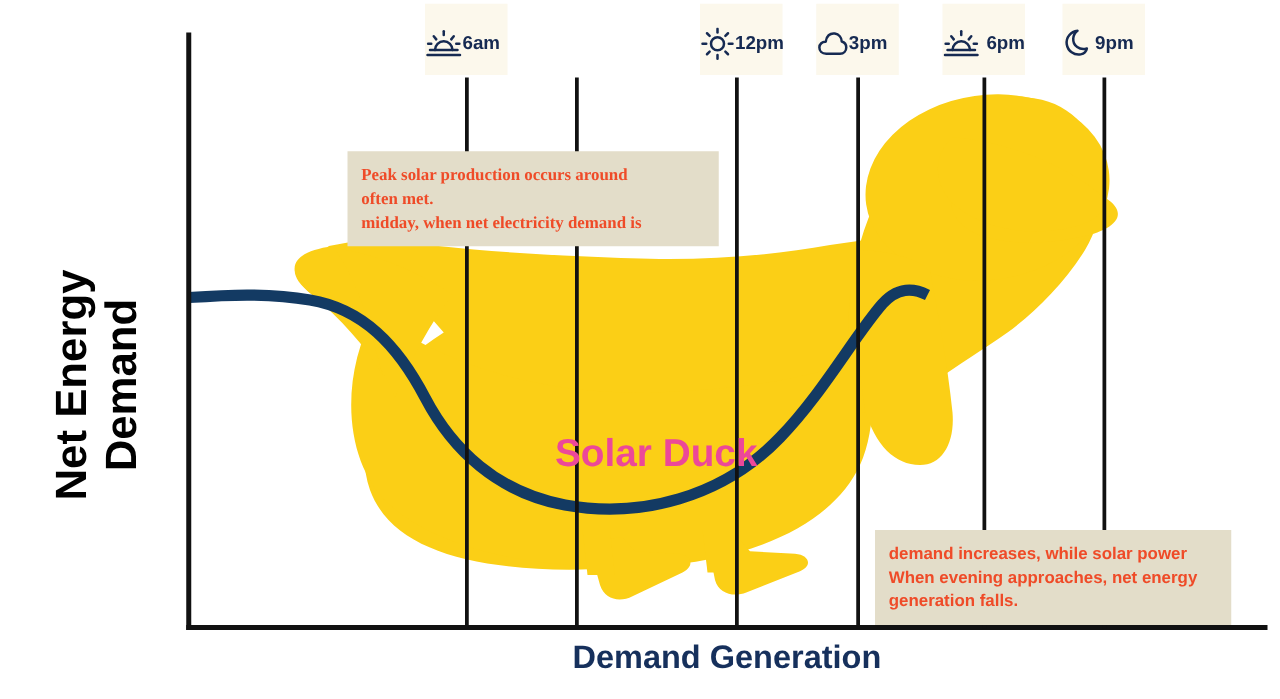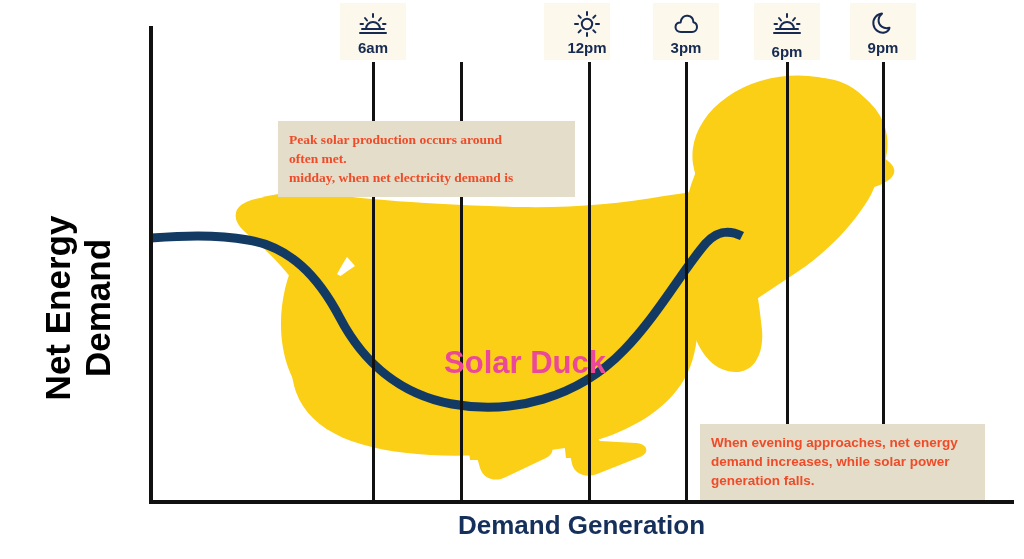--- a/index.html
+++ b/index.html
@@ -22,21 +22,21 @@
     background:#111111;
   }
 
   
   .gridline{position:absolute;width:3px;background:#111111;top:62px;}
 
   
   .time-chip{
     position:absolute;top:3px;width:66px;height:57px;
     background:#fcf8ec;
-    display:flex;flex-direction:column;align-items:center;justify-content:flex-start;
+    display:flex;align-items:center;justify-content:flex-start;
     box-sizing:border-box;padding-top:6px;
   }
   .time-chip .ico{height:30px;display:flex;align-items:center;justify-content:center;}
   .time-chip .tlabel{
     font-size:15px;color:#162a52;font-weight:600;line-height:16px;margin-top:1px;
     font-family:"Liberation Sans", sans-serif;
   }
 
   
   .ylabel{
@@ -202,21 +202,21 @@
           <line x1="23" y1="6" x2="21" y2="8.5"></line>
           <line x1="2.5" y1="12" x2="5" y2="12"></line>
           <line x1="27.5" y1="12" x2="25" y2="12"></line>
         </g>
       </svg>
     </span>
     <span class="tlabel">6am</span>
   </div>
 
 
-  <div class="time-chip" style="left:544px;padding-left:20px;">
+  <div class="time-chip" style="left:560px;">
     <span class="ico">
       <svg width="28" height="26" viewBox="0 0 28 26">
         <g fill="none" stroke="#162a52" stroke-width="2" stroke-linecap="round">
           <circle cx="14" cy="13" r="5.2"></circle>
           <line x1="14" y1="1" x2="14" y2="4"></line>
           <line x1="14" y1="22" x2="14" y2="25"></line>
           <line x1="2" y1="13" x2="5" y2="13"></line>
           <line x1="23" y1="13" x2="26" y2="13"></line>
           <line x1="5.6" y1="4.6" x2="7.7" y2="6.7"></line>
           <line x1="20.3" y1="19.3" x2="22.4" y2="21.4"></line>
@@ -273,18 +273,18 @@
 
   <div class="duck-label">Solar Duck</div>
 
   <div class="callout callout-1">
     <p>Peak solar production occurs around</p>
     <p>often met.</p>
     <p>midday, when net electricity demand is</p>
   </div>
 
   <div class="callout callout-2">
+    <p>demand increases, while solar power</p>
     <p>When evening approaches, net energy</p>
-    <p>demand increases, while solar power</p>
     <p>generation falls.</p>
   </div>
 
 </div>
 
 </body></html>

